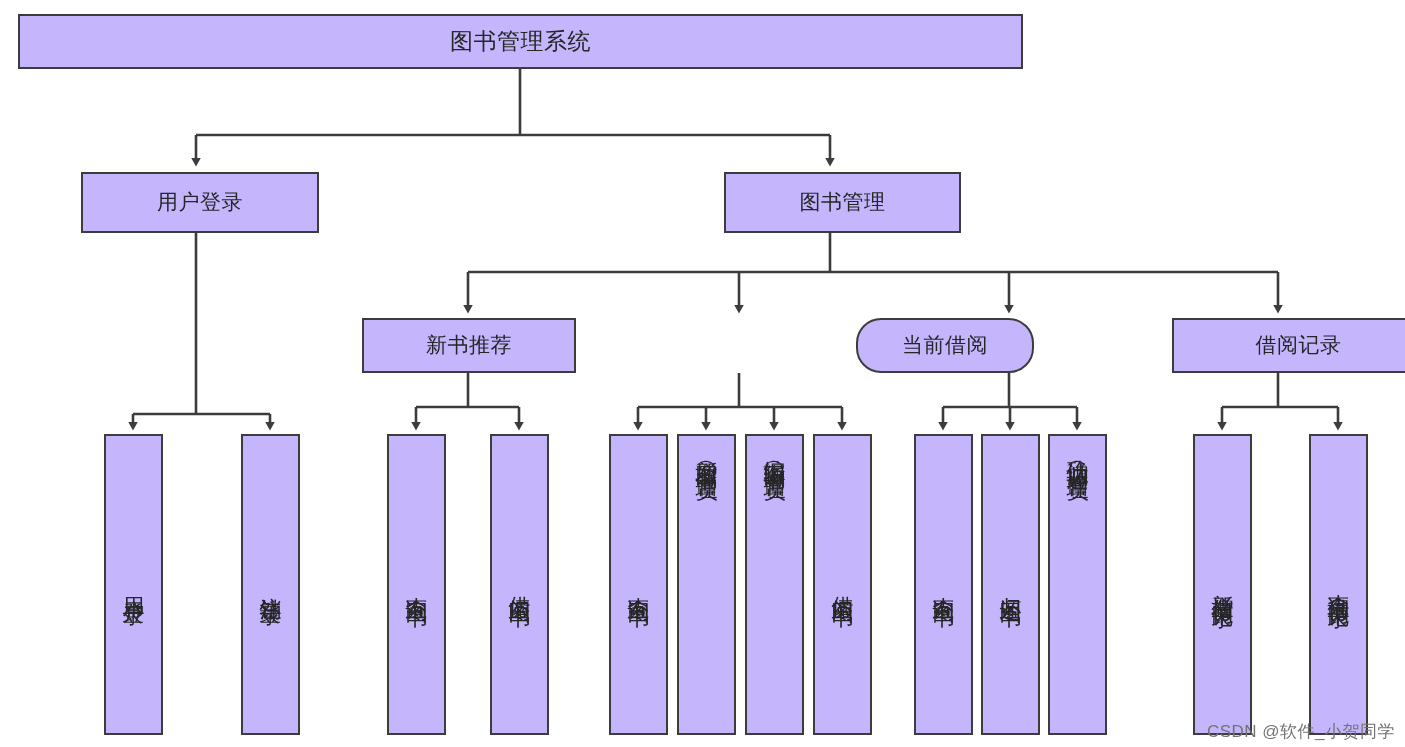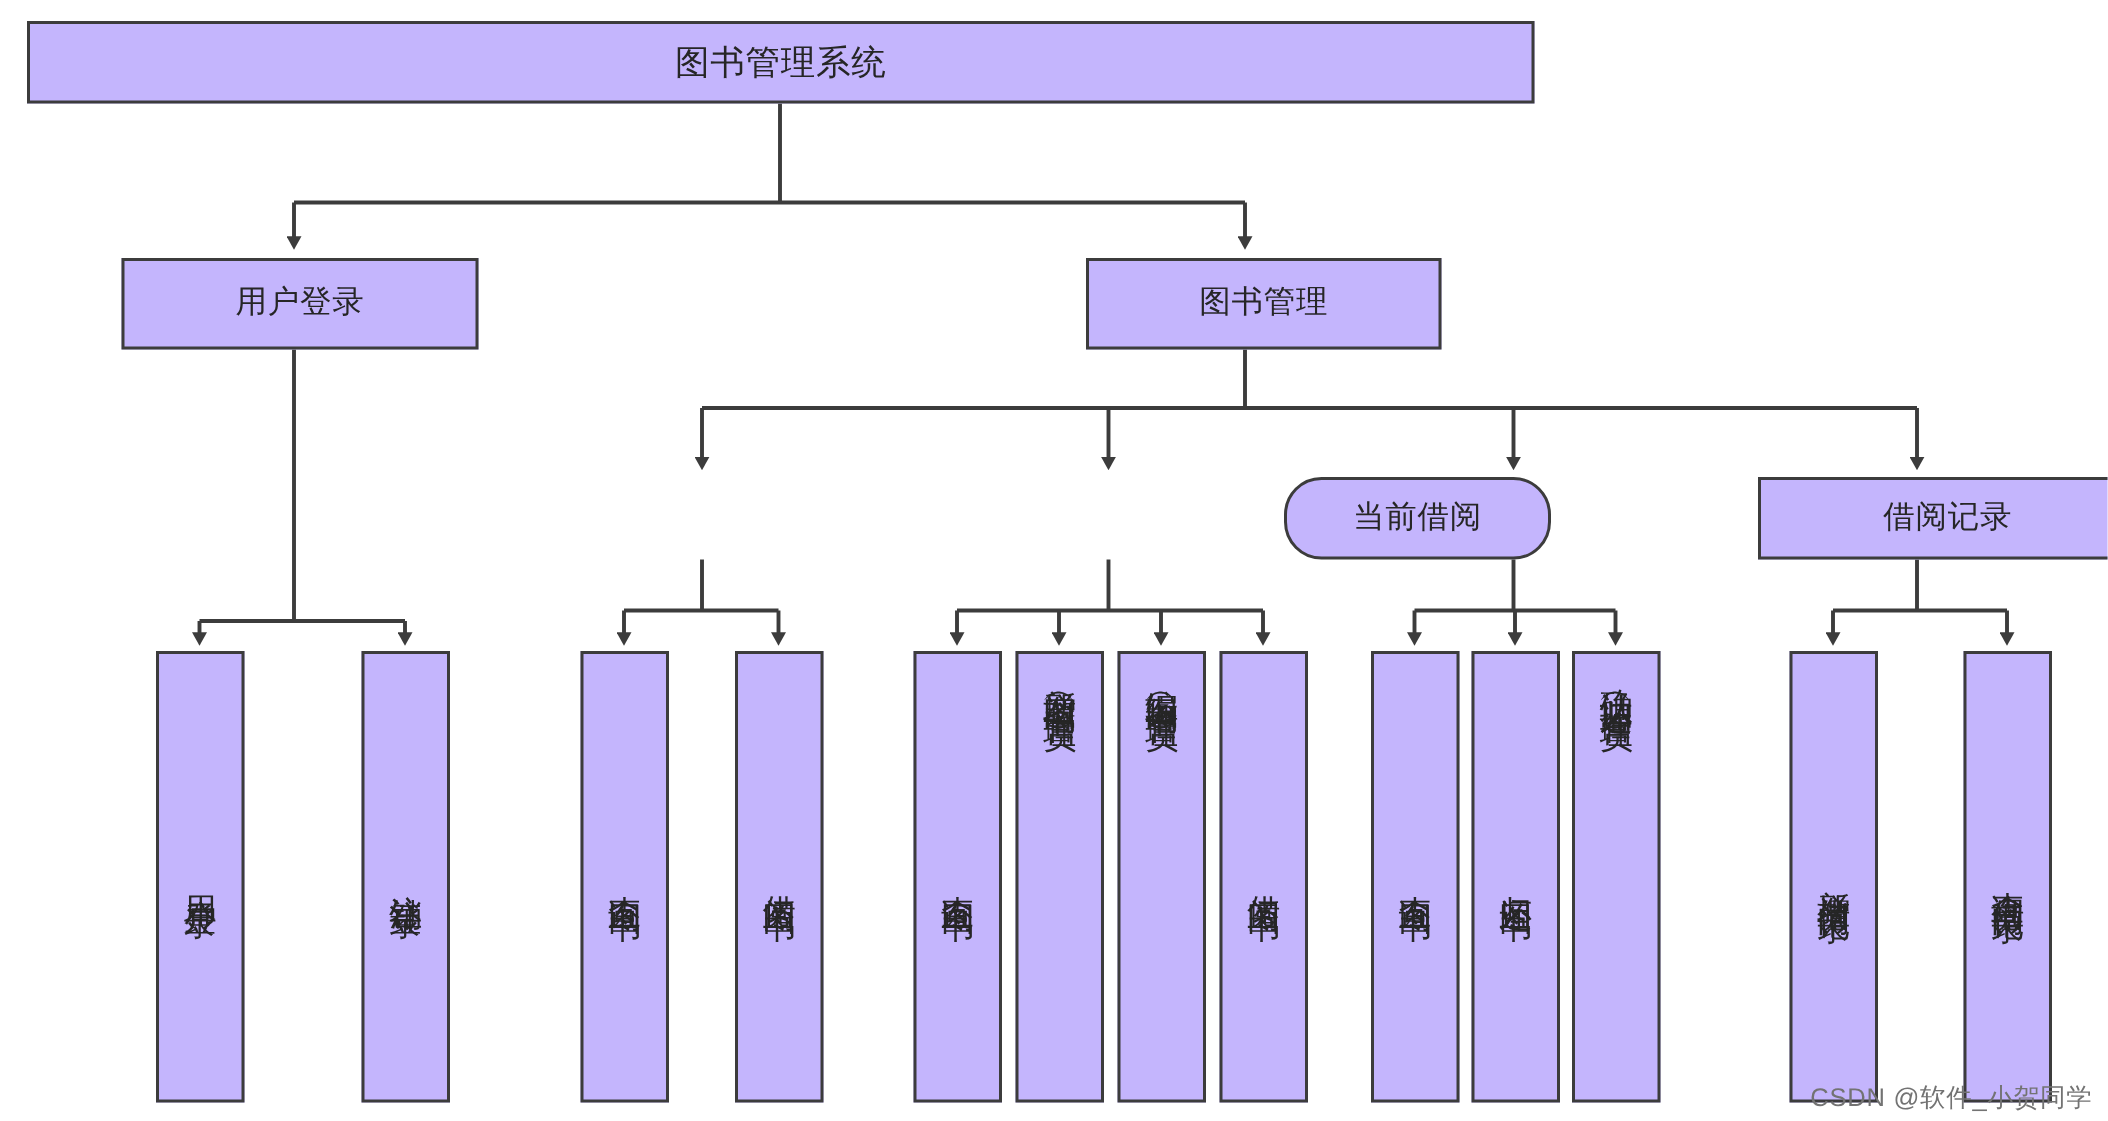--- a/index.html
+++ b/index.html
@@ -123,20 +123,23 @@
   </div>
 
   <div class="node-box lvl-1" style="left:81px;top:172px;width:238px;height:61px;">
     <span class="node-label">用户登录</span>
   </div>
 
   <div class="node-box lvl-1" style="left:712px;top:172px;width:237px;height:61px;margin-left:12px;">
     <span class="node-label">图书管理</span>
   </div>
 
+  <div class="node-box lvl-2" style="left:362px;top:318px;width:214px;height:55px;">
+    <span class="node-label">新书推荐</span>
+  </div>
 
 
   <div class="node-box lvl-2" style="left:856px;top:318px;width:178px;height:55px;border-radius:25px;">
     <span class="node-label">当前借阅</span>
   </div>
 
   <div class="node-box lvl-2" style="left:1172px;top:318px;width:253px;height:55px;">
     <span class="node-label">借阅记录</span>
   </div>
 

